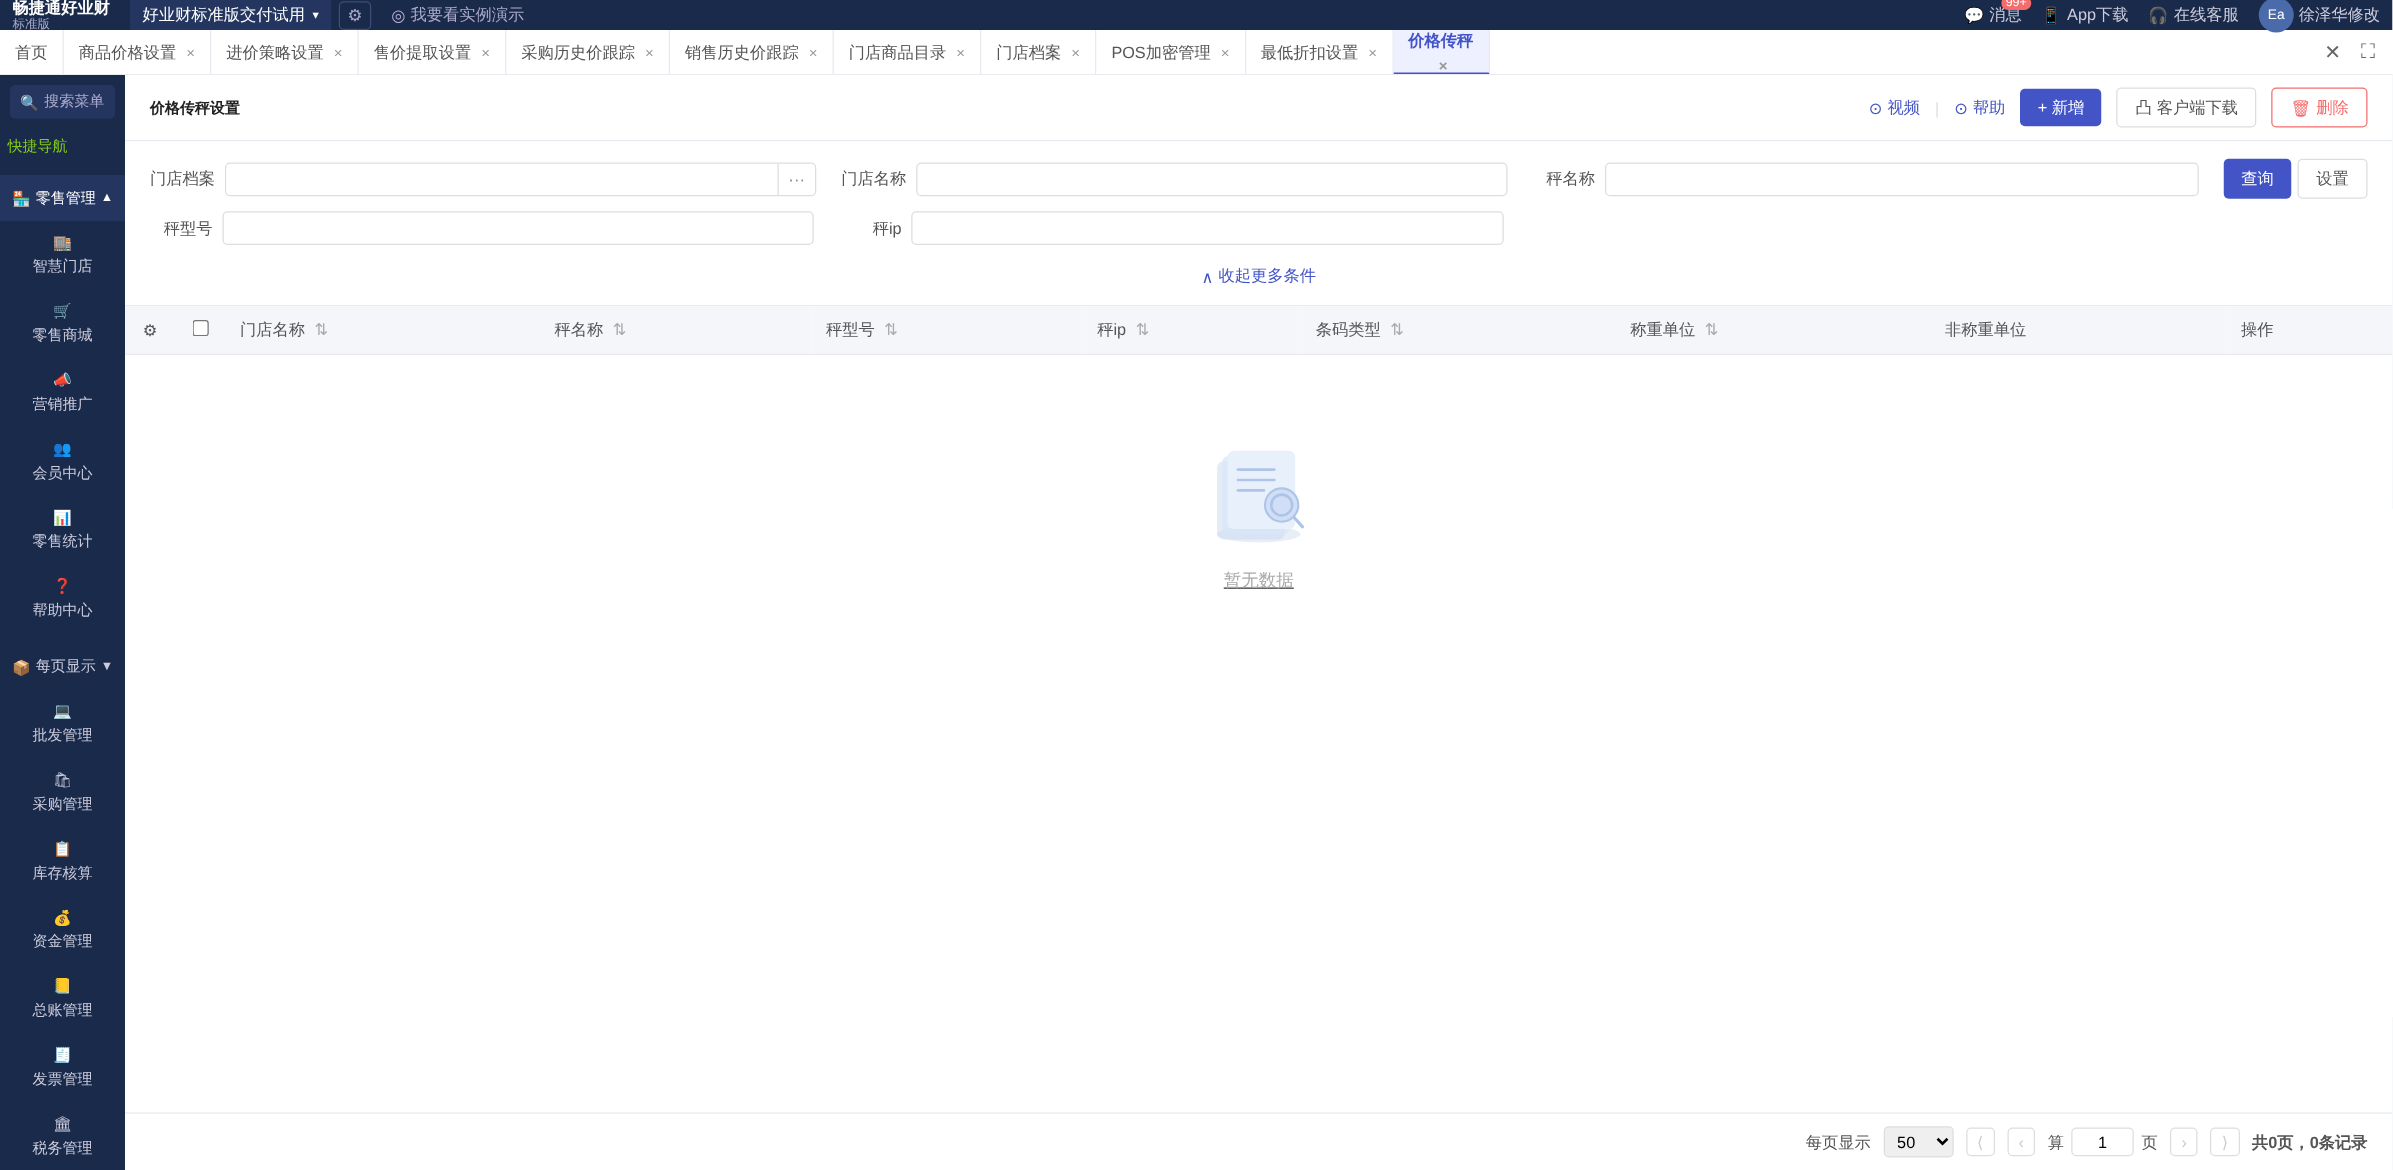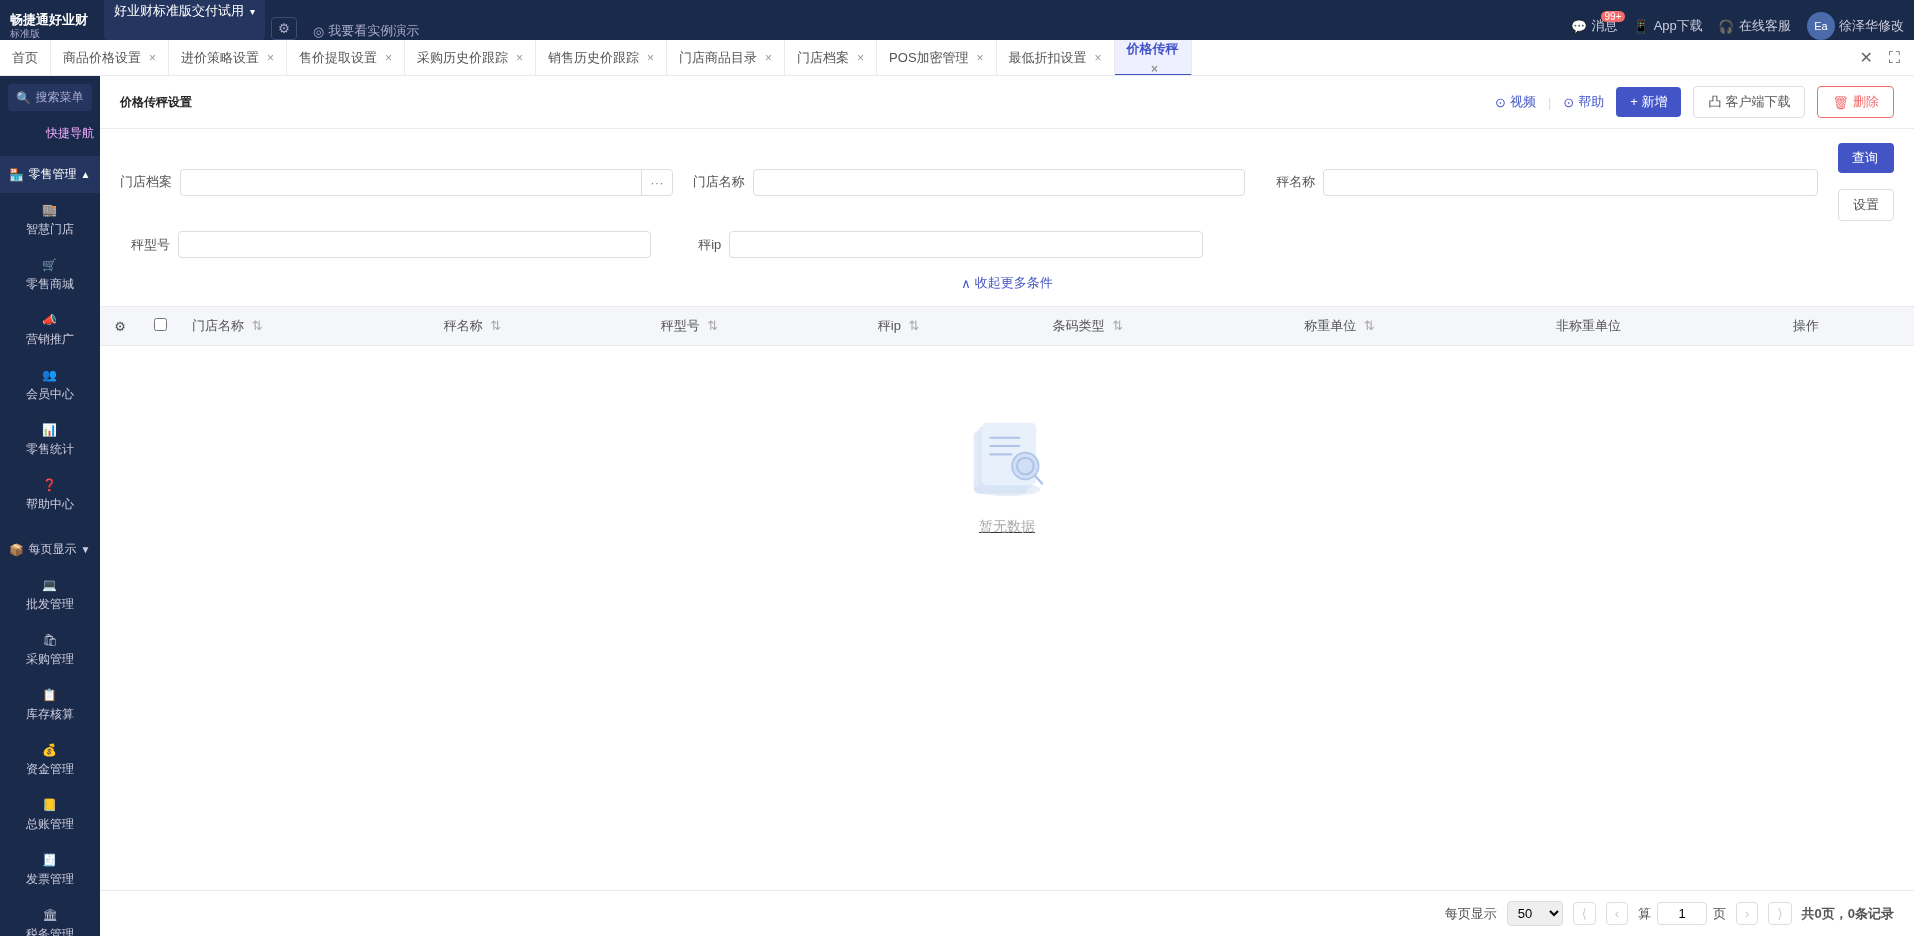--- a/index.html
+++ b/index.html
@@ -1,19 +1,19 @@
 <!DOCTYPE html>
 <html><head>
   <meta charset="utf-8">
   <style>
     * { box-sizing: border-box; margin: 0; padding: 0; }
     body { font-family: "Microsoft YaHei", "PingFang SC", Arial, sans-serif; font-size: 13px; background: #f0f2f5; color: #333; overflow: hidden; height: 936px; display: flex; flex-direction: column; }
 
     
-    .top-bar { background: #1a2a4a; color: #fff; height: 40px; display: flex; align-items: flex-end; padding: 0 10px; flex-shrink: 0; }
+    .top-bar { background: #1a2a4a; color: #fff; height: 24px; display: flex; align-items: center; padding: 0 10px; flex-shrink: 0; }
     .top-bar-logo { display: flex; flex-direction: column; justify-content: center; margin-right: 16px; }
     .top-bar-logo .logo-title { font-size: 13px; font-weight: bold; color: #fff; line-height: 1.2; }
     .top-bar-logo .logo-sub { font-size: 10px; color: #aac; line-height: 1.2; }
     .top-bar-selector { background: #243660; border: none; color: #fff; padding: 20px 10px; border-radius: 4px; display: flex; align-items: center; gap: 6px; cursor: pointer; font-size: 13px; }
     .top-bar-selector .chevron { font-size: 10px; }
     .top-bar-settings { background: none; border: 1px solid #3a4f78; color: #aac; border-radius: 4px; padding: 3px 6px; cursor: pointer; margin-left: 6px; }
     .top-bar-demo { color: #aac; font-size: 13px; margin-left: 16px; cursor: pointer; display: flex; align-items: center; gap: 4px; }
     .top-bar-right { margin-left: auto; display: flex; align-items: center; gap: 16px; }
     .top-bar-right-item { display: flex; align-items: center; gap: 4px; color: #ccd; font-size: 13px; cursor: pointer; position: relative; }
     .badge { background: #f56c6c; color: #fff; border-radius: 8px; font-size: 10px; padding: 0 4px; position: absolute; top: -6px; right: -8px; }
@@ -30,21 +30,21 @@
     .tab-end-btn { background: none; border: none; cursor: pointer; color: #666; font-size: 16px; padding: 2px 6px; }
 
     
     .main-layout { display: flex; flex: 1; overflow: hidden; }
 
     
     .sidebar { background: #1a2a4a; color: #ccd; width: 100px; display: flex; flex-direction: column; flex-shrink: 0; overflow-y: auto; }
     .sidebar::-webkit-scrollbar { width: 0; }
     .sidebar-search { padding: 8px; }
     .sidebar-search-btn { background: #243660; border: none; color: #aac; width: 100%; padding: 5px; border-radius: 4px; cursor: pointer; font-size: 12px; display: flex; align-items: center; justify-content: center; gap: 4px; }
-    .sidebar-nav-btn { background: none; border: none; color: #f0abfc; width: 100%; padding: 6px; cursor: pointer; font-size: 12px; text-align: right; }
+    .sidebar-nav-btn { background: none; border: none; color: #84cc16; width: 100%; padding: 6px; cursor: pointer; font-size: 12px; text-align: left; }
     .sidebar-item { padding: 10px 8px; cursor: pointer; display: flex; flex-direction: column; align-items: center; gap: 4px; font-size: 12px; color: #ccd; }
     .sidebar-item.active { background: #243660; color: #fff; }
     .sidebar-item.has-arrow { flex-direction: row; justify-content: center; gap: 4px; align-items: center; }
     .sidebar-divider { height: 1px; background: #2a3a5a; margin: 4px 0; }
 
     
     .content-area { flex: 1; display: flex; flex-direction: column; overflow: hidden; background: #f0f2f5; }
     .page-header { background: #fff; padding: 10px 20px; display: flex; align-items: center; justify-content: space-between; border-bottom: 1px solid #e8eaf0; flex-shrink: 0; }
     .page-title { font-size: 12px; font-weight: bold; color: #222; }
     .page-header-right { display: flex; align-items: center; gap: 12px; }
@@ -300,21 +300,21 @@
           </div>
         </div>
         <div class="filter-field">
           <span class="filter-label">门店名称</span>
           <input type="text" class="filter-input" style="">
         </div>
         <div class="filter-field">
           <span class="filter-label">秤名称</span>
           <input type="text" class="filter-input" style="">
         </div>
-        <div style="display:flex; flex-direction: column; gap: 16px; flex-shrink: 0;">
+        <div style="display:flex; gap: 5px; flex-shrink: 0;">
           <button class="btn-primary">
             <span>查询</span>
           </button>
           <button class="btn-default">
             <span>设置</span>
           </button>
         </div>
       </div>
       <div class="filter-row">
         <div class="filter-field">

